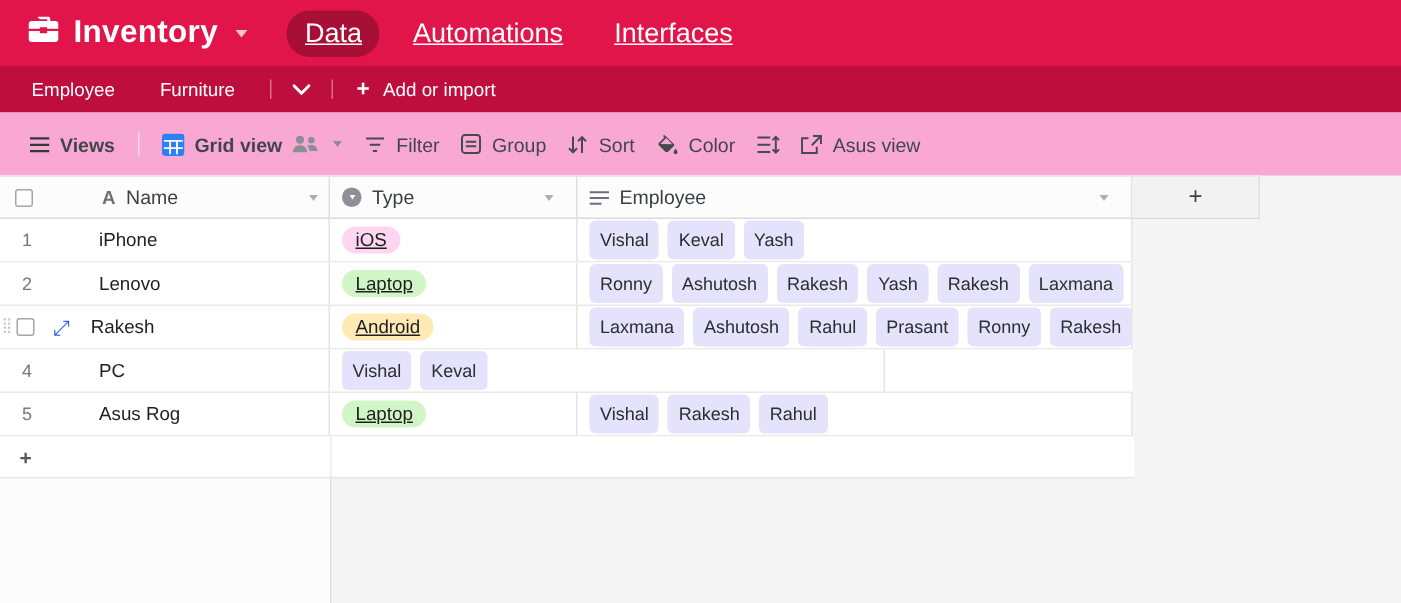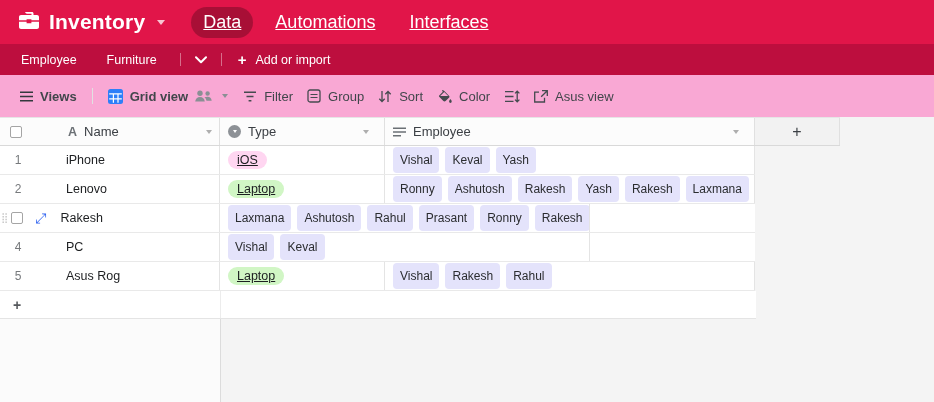--- a/index.html
+++ b/index.html
@@ -244,20 +244,23 @@
           <span class="pemp" style="background: rgb(228, 227, 251);">Prasant</span>
         </div>
       </div>
       <div class="trow hovrow">
         <div class="c c0">
           <span class="dots">⣿</span>
           <span class="cbx"></span>
           <span class="expand">⤢</span>
           <span class="ncell">Rakesh</span>
         </div>
+        <div class="c c1">
+          <span class="ptype" style="background: rgb(255, 234, 182);">Android</span>
+        </div>
         <div class="c c2">
           <span class="pemp" style="background: rgb(228, 227, 251);">Laxmana</span>
           <span class="pemp" style="background: rgb(228, 227, 251);">Ashutosh</span>
           <span class="pemp" style="background: rgb(228, 227, 251);">Rahul</span>
           <span class="pemp" style="background: rgb(228, 227, 251);">Prasant</span>
           <span class="pemp" style="background: rgb(228, 227, 251);">Ronny</span>
           <span class="pemp" style="background: rgb(228, 227, 251);">Rakesh</span>
         </div>
       </div>
       <div class="trow">

